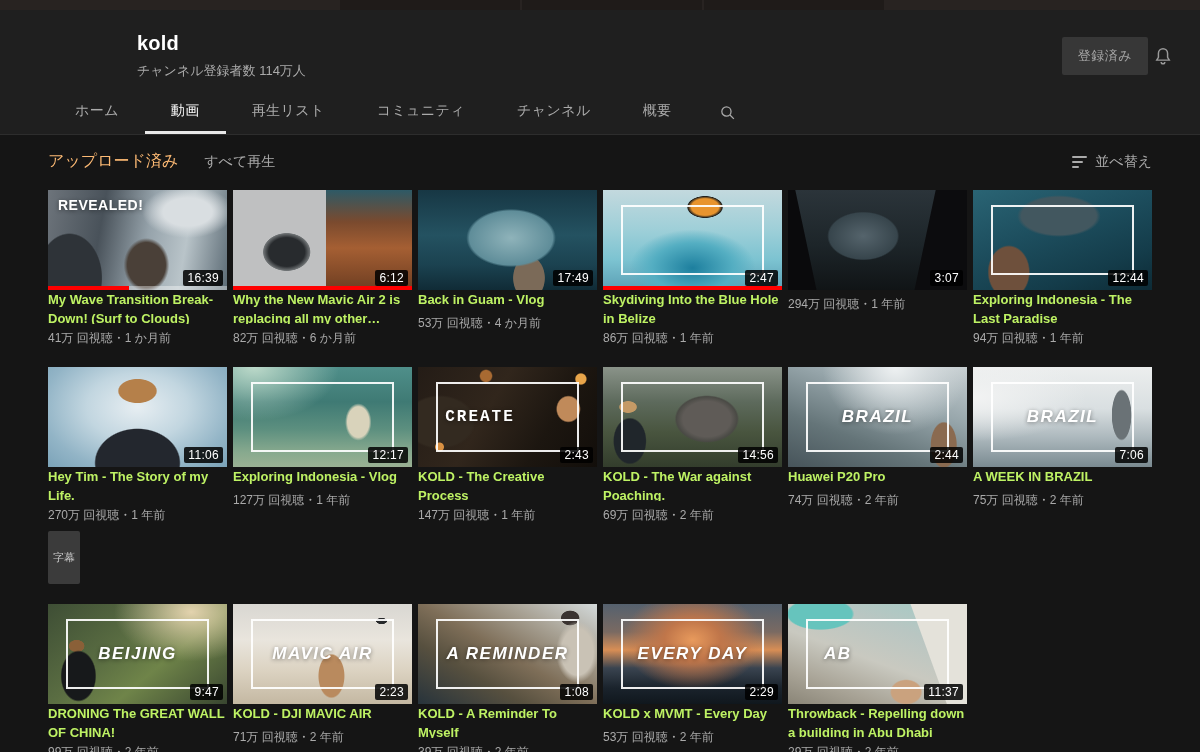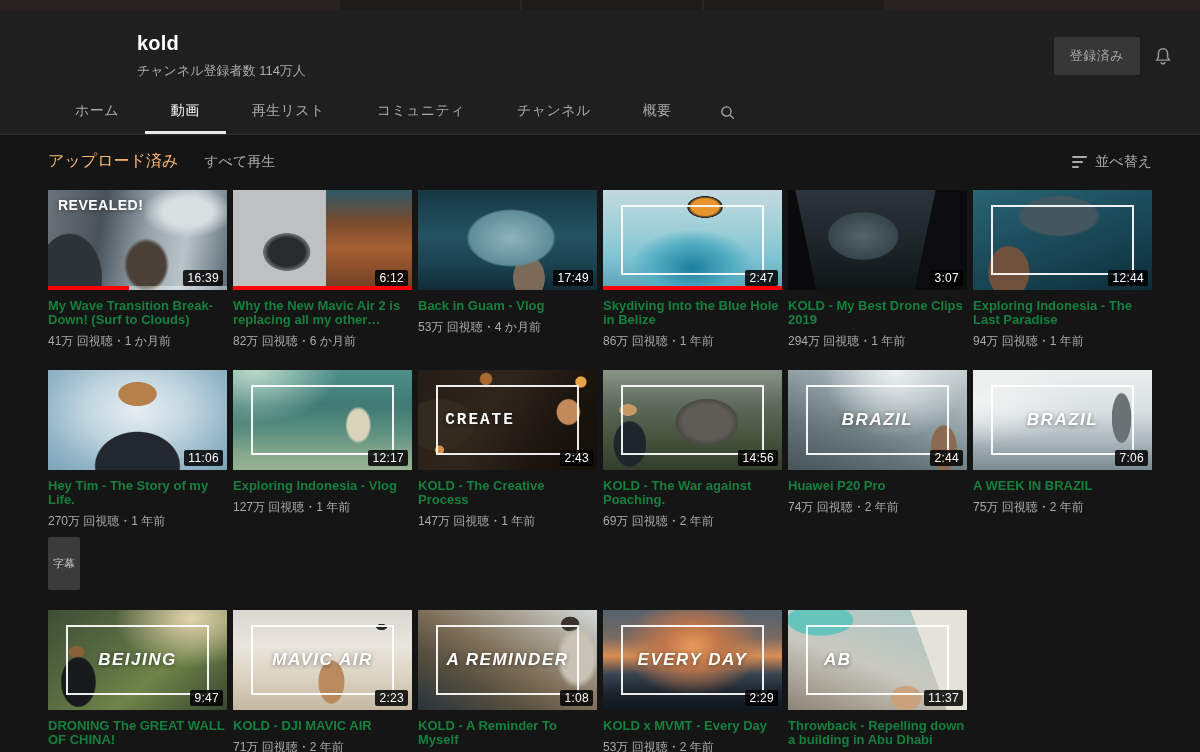--- a/index.html
+++ b/index.html
@@ -21,21 +21,21 @@
     width: 64px; height: 64px; border-radius: 50%; flex: 0 0 64px;
     background:
       radial-gradient(26px 18px at 50% 88%, #2e3135 60%, transparent 61%),
       radial-gradient(14px 12px at 62% 38%, #23282c 55%, transparent 60%),
       radial-gradient(20px 16px at 42% 52%, #b98a66 55%, transparent 60%),
       linear-gradient(160deg, #c3ccd1 0%, #93a4ae 40%, #5f717e0 0%, #5d6f7a 72%, #3c4a54 100%);
   }
   .channel-info { margin-left: 24px; flex: 1; }
   .channel-name { font-size: 20px; font-weight: 600; letter-spacing: .2px; }
   .subscribers { color: #aaa; font-size: 13px; margin-top: 7px; }
-  .header-actions { display: flex; align-items: center; gap: 12px; }
+  .header-actions { display: flex; align-items: center; gap: 4px; }
   .subscribe-btn {
     background: #373737; color: #a8a8a8; border: none; cursor: pointer;
     font-size: 13px; font-weight: 500; letter-spacing: .5px;
     padding: 10px 16px; border-radius: 2px;
     font-family: inherit;
   }
   .bell-btn { background: none; border: none; cursor: pointer; display: flex; padding: 0; }
   .bell-btn svg { stroke: #9a9a9a; }
 
   
@@ -77,22 +77,22 @@
   }
   .duration {
     position: absolute; right: 4px; bottom: 4px; z-index: 3;
     background: rgba(0,0,0,.85); color: #fff;
     font-size: 12px; font-weight: 500; letter-spacing: .3px;
     padding: 1px 4px; border-radius: 2px;
   }
   .progress { position: absolute; left: 0; right: 0; bottom: 0; height: 4px; background: rgba(255,255,255,.38); z-index: 2; }
   .progress-fill { height: 100%; background: #f00; }
   .title {
-    color: #15803d; font-size: 13px; font-weight: 600; line-height: 14px;
-    margin-top: 9px; max-height: 34px; overflow: hidden;
+    color: #bef264; font-size: 13px; font-weight: 600; line-height: 19px;
+    max-height: 34px; overflow: hidden;
   }
   .meta { color: #aaa; font-size: 12px; margin-top: 6px; }
   .badge {
     display: inline-block; background: #3b3b3b; color: #c9c9c9;
     font-size: 11px; padding: 19px 5px; margin-top: 7px; border-radius: 2px;
   }
 
   
   .thumb-1 { background:
     radial-gradient(55px 75px at 12% 88%, #2e3338 58%, transparent 60%),
@@ -306,21 +306,20 @@
     <div class="meta">86万 回視聴・1 年前</div>
 
   </div>
 
   <div class="card">
     <div class="thumb thumb-6">
 
       <span class="duration">3:07</span>
 
     </div>
-    <h3 class="title">KOLD - My Best Drone Clips 2019</h3>
     <div class="meta">294万 回視聴・1 年前</div>
 
   </div>
 
   <div class="card">
     <div class="thumb thumb-7">
       <div class="frame"></div>
 
       <span class="duration">12:44</span>
 

